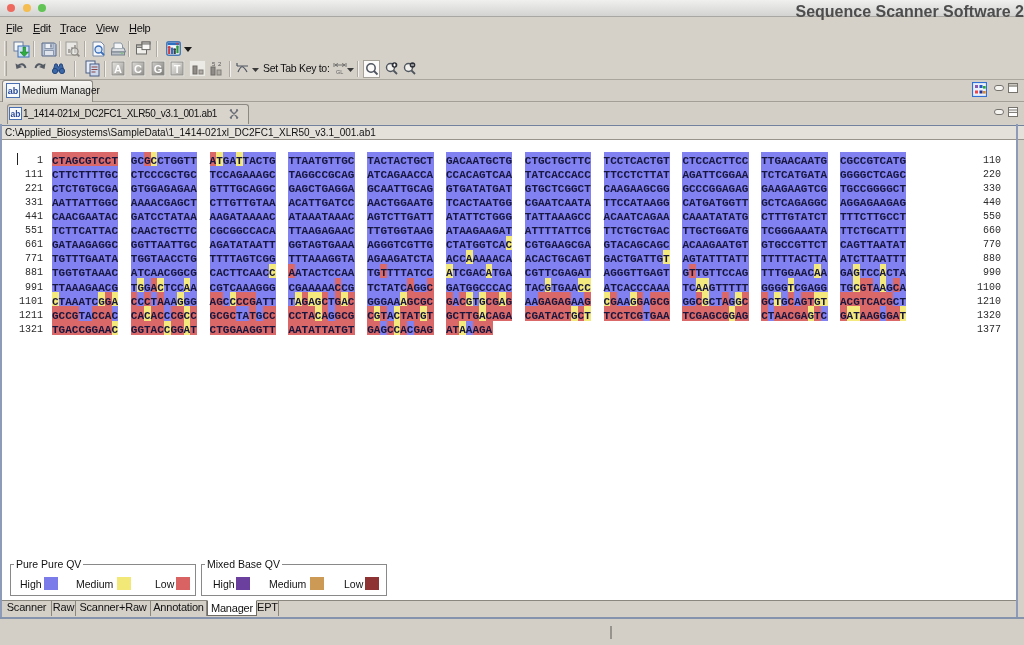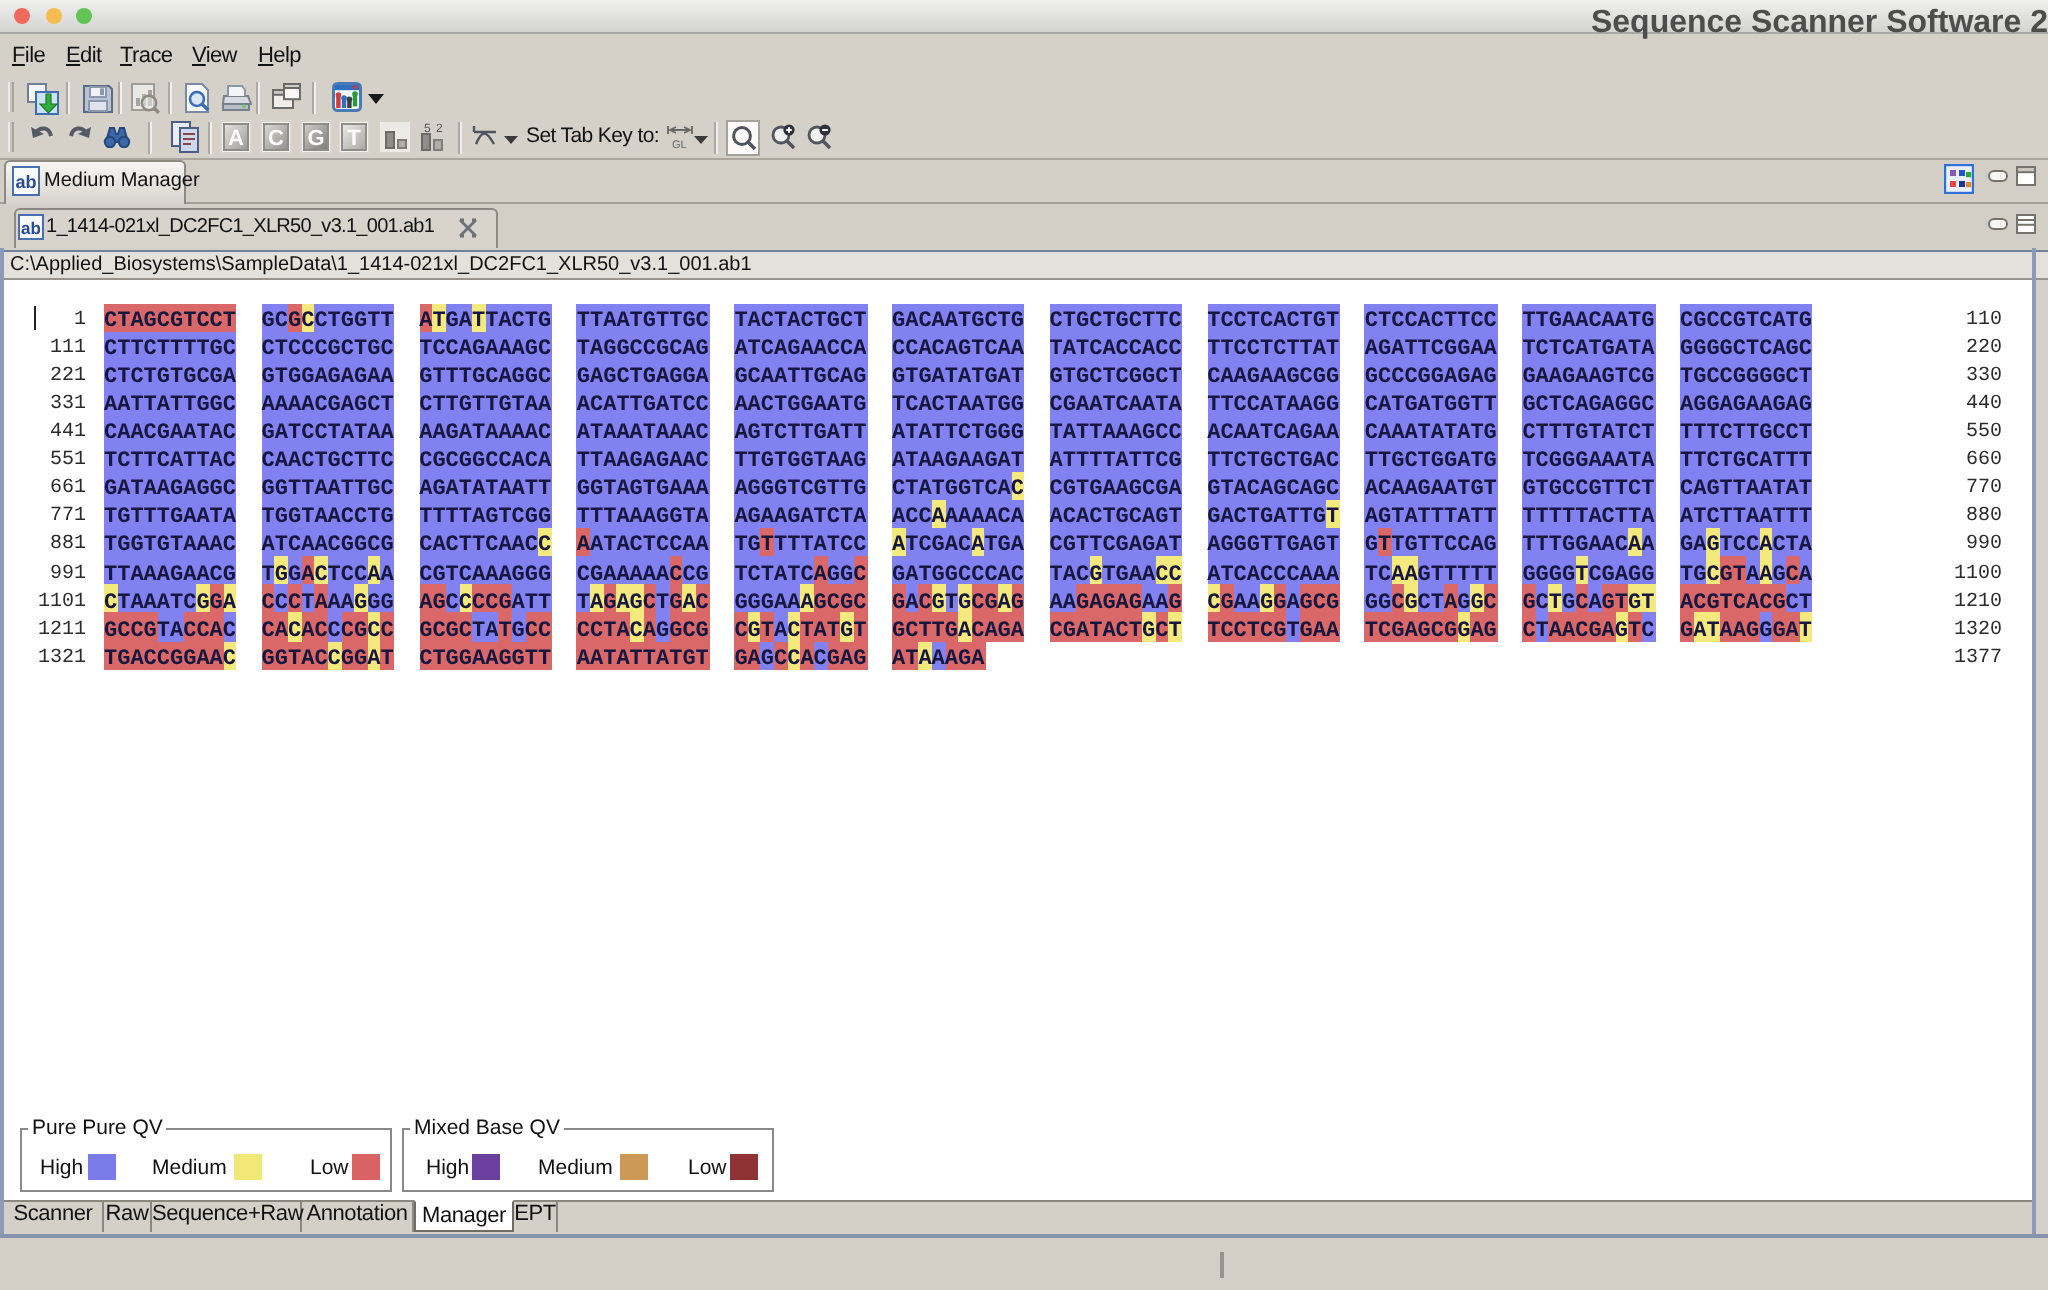--- a/index.html
+++ b/index.html
@@ -680,19 +680,19 @@
 <div class="litem" style="left:213px;top:578px">High</div>
 <div class="sw" style="left:236px;top:577px;background:#6a3f9e"></div>
 <div class="litem" style="left:269px;top:578px">Medium</div>
 <div class="sw" style="left:310px;top:577px;background:#cd9a55"></div>
 <div class="litem" style="left:344px;top:578px">Low</div>
 <div class="sw" style="left:365px;top:577px;background:#8e3233"></div>
 
 <div class="a" id="tabstrip"></div>
 <div class="btab" style="left:2px;width:50px">Scanner</div>
 <div class="btab" style="left:52px;width:24px">Raw</div>
-<div class="btab" style="left:76px;width:75px">Sequence+Raw</div>
+<div class="btab" style="left:76px;width:75px">Scanner+Raw</div>
 <div class="btab" style="left:151px;width:56px">Annotation</div>
 <div class="btab" id="btact" style="left:207px;width:50px">Manager</div>
 <div class="btab" style="left:257px;width:22px">EPT</div>
 <div class="a" id="statline"></div>
 <div class="a" id="status"></div>
 <div class="a" id="smark"></div>
 
 </body></html>

